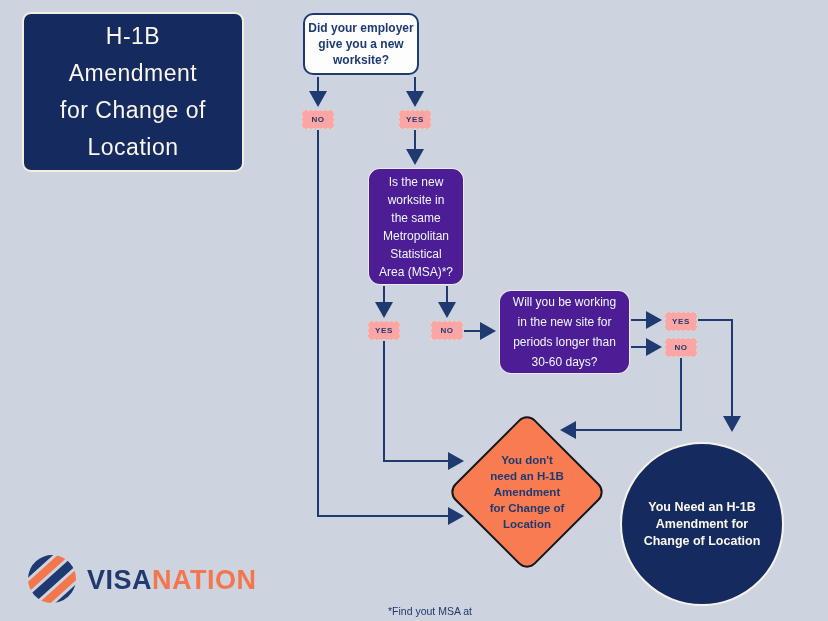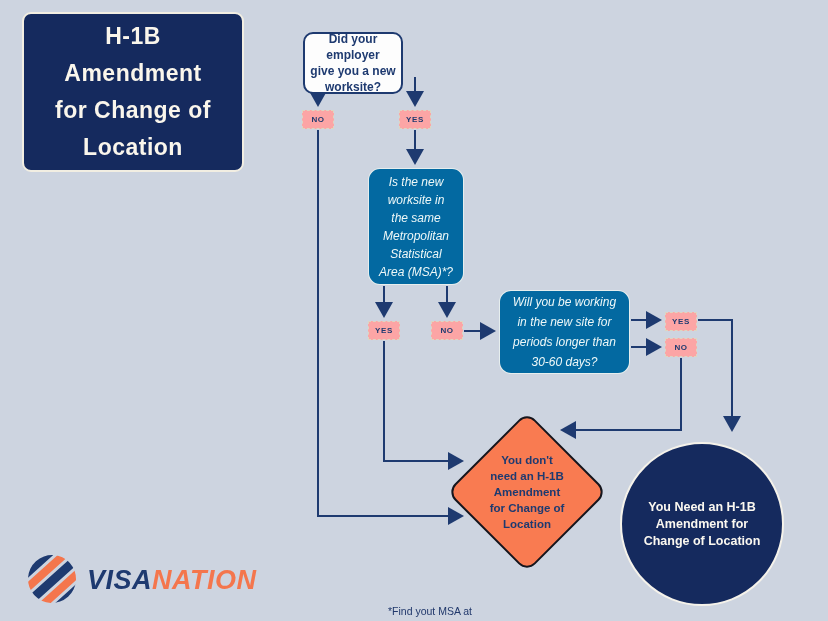--- a/index.html
+++ b/index.html
@@ -12,37 +12,37 @@
   }
   .canvas { position:absolute; inset:0; width:828px; height:621px; }
 
   .pre { white-space:pre-line; }
 
   
   .title-card {
     position:absolute; left:22px; top:12px; width:222px; height:160px;
     background:#152a5e; border:2px solid #f2eee2; border-radius:9px;
     display:flex; align-items:center; justify-content:center; text-align:center;
-    color:#faf6ec; font-size:23px; font-weight:bold; line-height:37px;
+    color:#faf6ec; font-size:23px; font-weight:normal; line-height:37px;
     letter-spacing:0.5px;
   }
 
   
   .q1-box {
-    position:absolute; left:303px; top:13px; width:100px; height:62px;
+    position:absolute; left:303px; top:13px; width:116px; height:62px;
     background:#fdfdfd; border:2px solid #1e3a70; border-radius:10px;
     display:flex; align-items:center; justify-content:center; text-align:center;
-    color:#1e3a70; font-size:12px; font-weight:bold; line-height:16px;margin-top:19px;
+    color:#1e3a70; font-size:12px; font-weight:bold; line-height:16px;
   }
 
   
   .teal-box {
-    background:#0369a1; border:1.5px solid rgba(250,250,244,0.92); border-radius:12px;
-    display:flex; align-items:center; justify-content:center; text-align:center;
-    color:#eef8f8; font-size:12px; line-height:19px; position:absolute;font-style:italic;
+    background:#4c1d95; border:1.5px solid rgba(250,250,244,0.92); border-radius:12px;
+    display:flex; align-items:center; justify-content:center; text-align:center;
+    color:#eef8f8; font-size:12px; line-height:19px; position:absolute;
   }
   .msa-box  { left:368px; top:168px; width:96px;  height:117px; line-height:18px; }
   .work-box { left:499px; top:290px; width:131px; height:84px;  line-height:20px; }
 
   
   .chip {
     position:absolute; width:32px; height:19px;
     background:#fca5a5; border:1px dashed #ddd6c2;
     display:flex; align-items:center; justify-content:center;
     color:#1e3a70; font-size:8px; font-weight:bold; letter-spacing:0.6px;
@@ -76,21 +76,21 @@
   }
 
   
   svg.arrows { position:absolute; inset:0; pointer-events:none; }
   svg.arrows polyline, svg.arrows line { fill:none; stroke:#1e3a70; stroke-width:2; }
 
   
   .logo { position:absolute; left:25px; top:552px; display:flex; align-items:center; }
   .logo-icon { width:54px; height:54px; }
   .logo-text {
-    margin-left:8px; font-size:27px; font-weight:bold; font-style:italic;
+    margin-left:8px; font-size:27px; font-weight:bold; 
     letter-spacing:0.5px; margin-top:3px;
   }
   .logo-visa   { color:#1e3a70; }
   .logo-nation { color:#f4764d; }
 
   
   .footnote {
     position:absolute; left:388px; top:576px;
     color:#21386b; font-size:10.5px; line-height:15px;margin-top:28px;
   }

